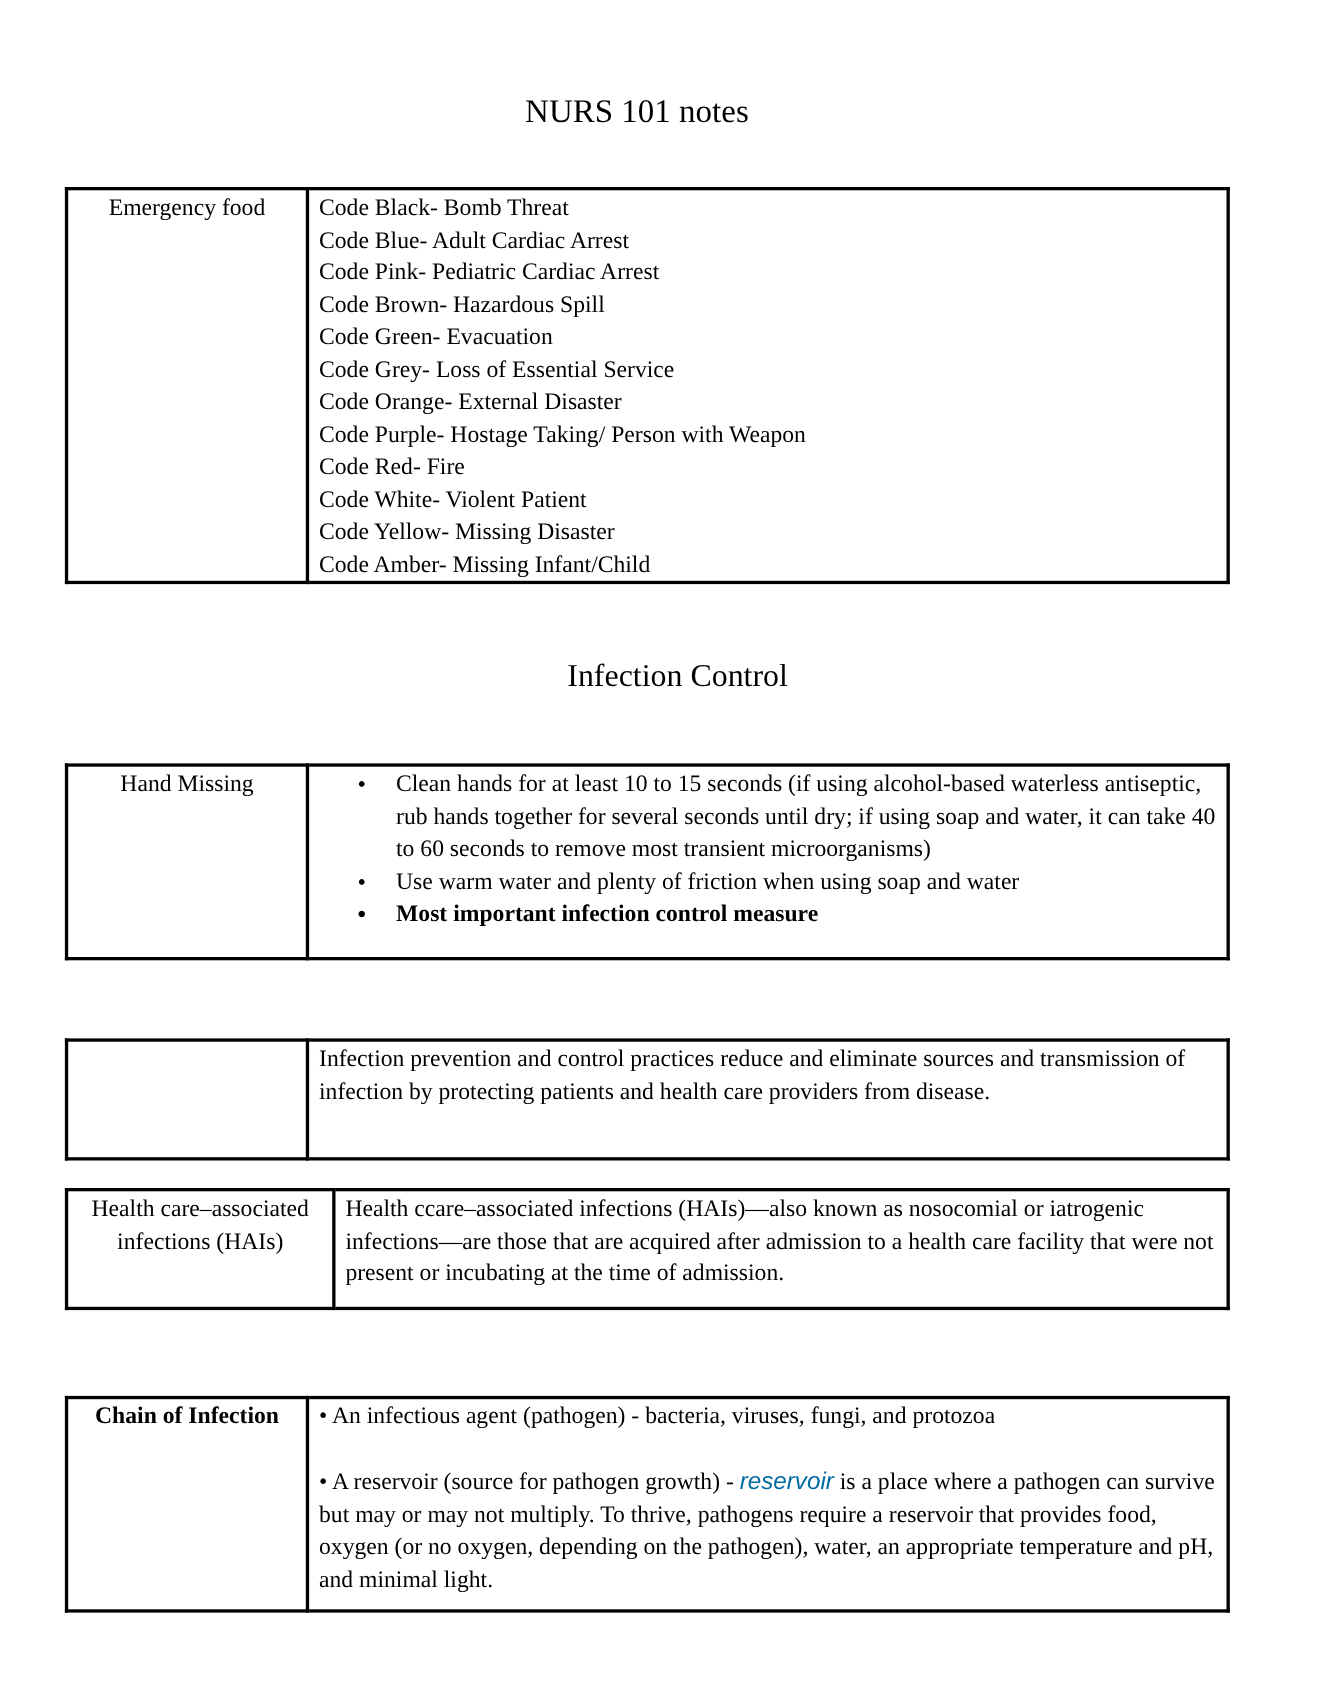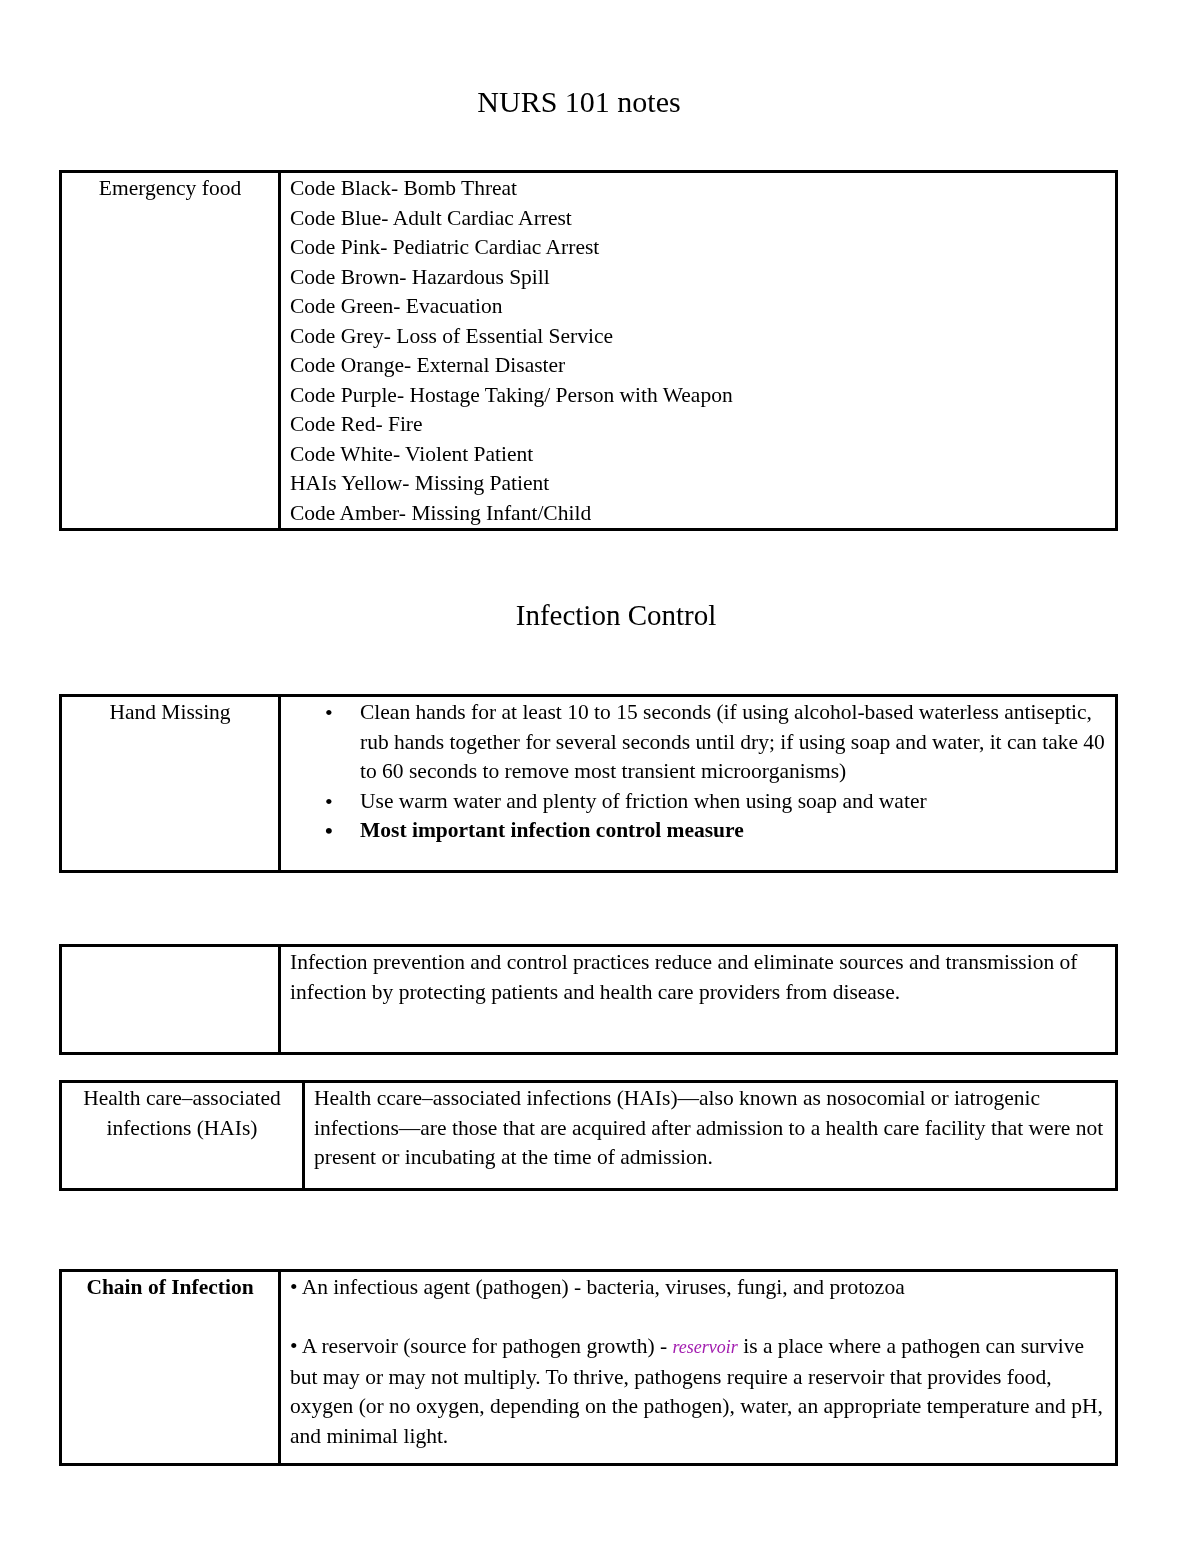--- a/index.html
+++ b/index.html
@@ -79,24 +79,24 @@
       top: 0;
       font-size: 22px;
     }
     ul.bullets li.bold-item {
       font-weight: bold;
     }
     .para {
       display: block;
     }
     .italic-term {
-      font-family: Liberation Serif, serif;
+      font-family: Liberation Sans, sans-serif;
       font-style: italic;
-      font-size: 18px;
-      color: #a21caf;
+      font-size: 22px;
+      color: #0369a1;
     }
     .spacer-line {
       display: block;
       height: 29.5px;
     }
   </style>
 </head>
 <body>
 
 <div class="doc-title">NURS 101 notes</div>
@@ -109,21 +109,21 @@
       <span class="code-line">Code Black- Bomb Threat</span>
       <span class="code-line">Code Blue- Adult Cardiac Arrest</span>
       <span class="code-line">Code Pink- Pediatric Cardiac Arrest</span>
       <span class="code-line">Code Brown- Hazardous Spill</span>
       <span class="code-line">Code Green- Evacuation</span>
       <span class="code-line">Code Grey- Loss of Essential Service</span>
       <span class="code-line">Code Orange- External Disaster</span>
       <span class="code-line">Code Purple- Hostage Taking/ Person with Weapon</span>
       <span class="code-line">Code Red- Fire</span>
       <span class="code-line">Code White- Violent Patient</span>
-      <span class="code-line">HAIs Yellow- Missing Patient</span>
+      <span class="code-line">Code Yellow- Missing Disaster</span>
       <span class="code-line">Code Amber- Missing Infant/Child</span>
     </td>
   </tr>
 </tbody>
   </table>
 
 <div class="section-title">Infection Control</div>
 
 <table class="note-table" style="top:694px;">
   <tbody>

